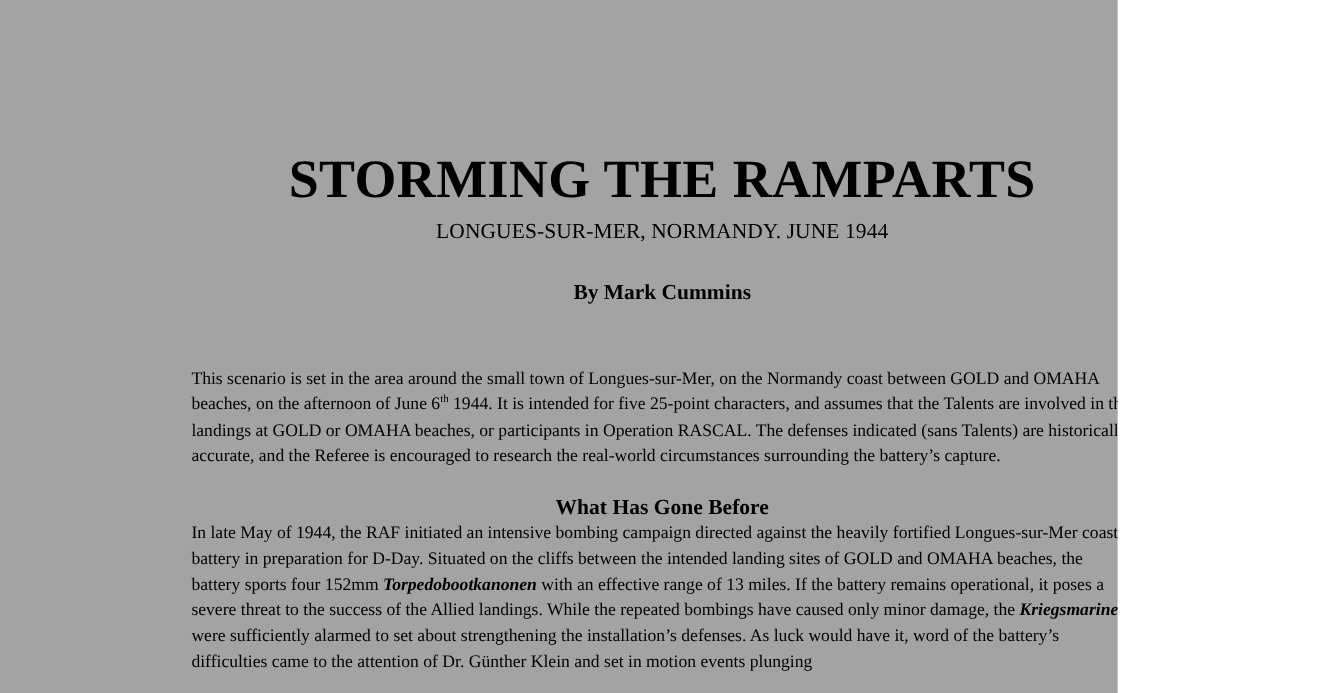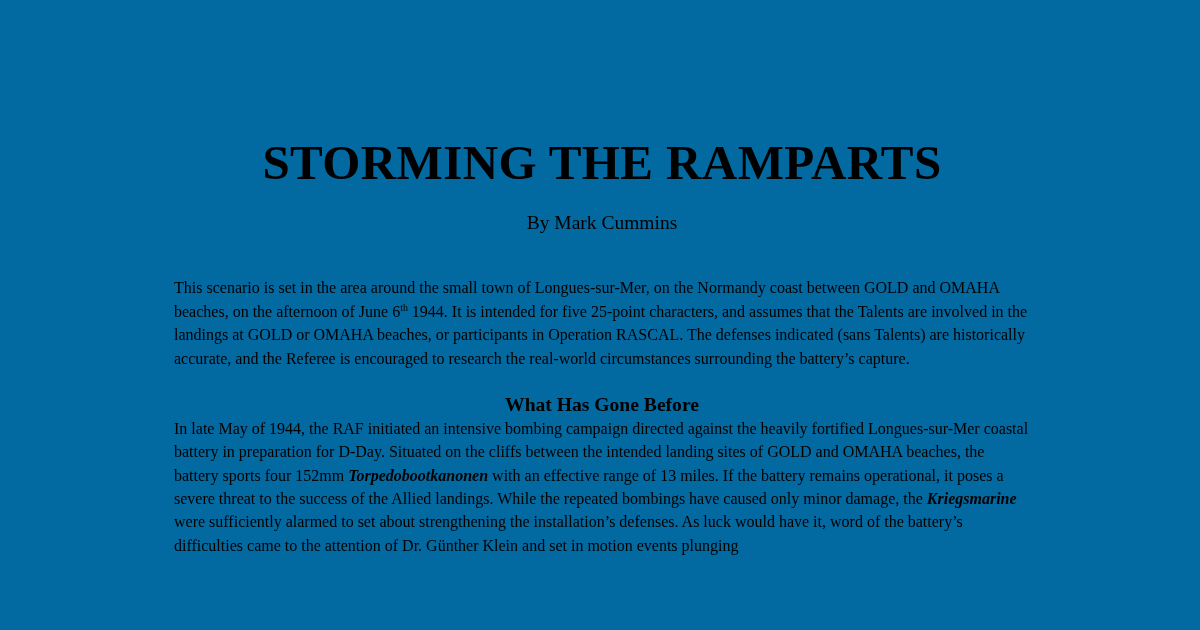--- a/index.html
+++ b/index.html
@@ -10,23 +10,23 @@
   body {
     width: 1200px;
     height: 630px;
     overflow: hidden;
     font-family: "Liberation Serif", "DejaVu Serif", serif;
     color: #000000;
     -webkit-font-smoothing: antialiased;
   }
   .page {
     position: relative;
-    width: 1200px;
+    width: 1016px;
     height: 630px;
-    background: #0369a1;
+    background: #a3a3a3;
     overflow: hidden;
   }
   .content {
     position: absolute;
     left: 174px;
     top: 0;
     width: 856px;
   }
   .doc-title {
     margin: 0;
@@ -43,25 +43,25 @@
     margin: 0;
     padding-top: 9px;
     text-align: center;
     font-size: 19.5px;
     font-weight: normal;
     line-height: 1.2;
     letter-spacing: 0.1px;
     color: #000000;
   }
   .doc-byline {
-    margin: 0;
+    margin: 12px;
     padding-top: 21px;
     text-align: center;
     font-size: 19.5px;
-    font-weight: normal;
+    font-weight: bold;
     line-height: 1.2;
     color: #000000;
   }
   .body-block {
     padding-top: 42px;
   }
   p.para {
     margin: 0;
     font-size: 16px;
     line-height: 23.4px;
@@ -88,20 +88,21 @@
   }
 </style>
 </head>
 <body>
 
 <div class="page">
   <div class="content">
 
     <h1 class="doc-title">STORMING THE RAMPARTS</h1>
 
+    <div class="doc-subtitle">LONGUES-SUR-MER, NORMANDY. JUNE 1944</div>
 
     <div class="doc-byline">By Mark Cummins</div>
 
     <div class="body-block">
 
       <p class="para"><span>This scenario is set in the area around the small town of Longues-sur-Mer, on the Normandy coast between GOLD and OMAHA beaches, on the afternoon of June 6</span><sup>th</sup><span> 1944. It is intended for five 25-point characters, and assumes that the Talents are involved in the landings at GOLD or OMAHA beaches, or participants in Operation RASCAL. The defenses indicated (sans Talents) are historically accurate, and the Referee is encouraged to research the real-world circumstances surrounding the battery’s capture.</span></p>
 
       <h2 class="section-heading">What Has Gone Before</h2>
 
       <p class="para"><span>In late May of 1944, the RAF initiated an intensive bombing campaign directed against the heavily fortified Longues-sur-Mer coastal battery in preparation for D-Day. Situated on the cliffs between the intended landing sites of GOLD and OMAHA beaches, the battery sports four 152mm </span><i class="ital">Torpedobootkanonen</i><span> with an effective range of 13 miles. If the battery remains operational, it poses a severe threat to the success of the Allied landings. While the repeated bombings have caused only minor damage, the </span><i class="ital">Kriegsmarine</i><span> were sufficiently alarmed to set about strengthening the installation’s defenses. As luck would have it, word of the battery’s difficulties came to the attention of Dr. Günther Klein and set in motion events plunging</span></p>

